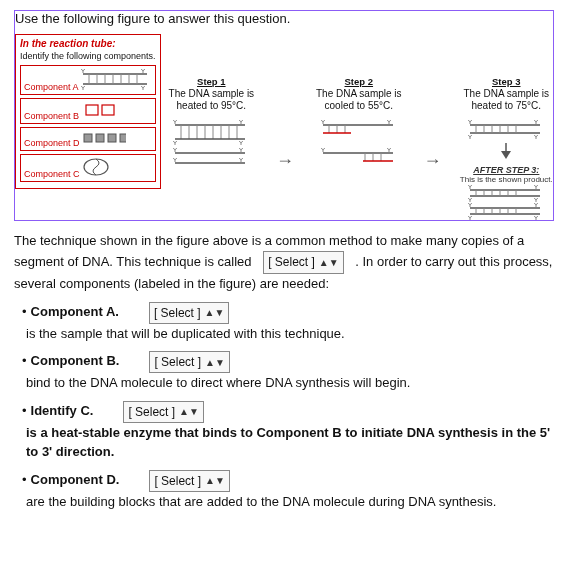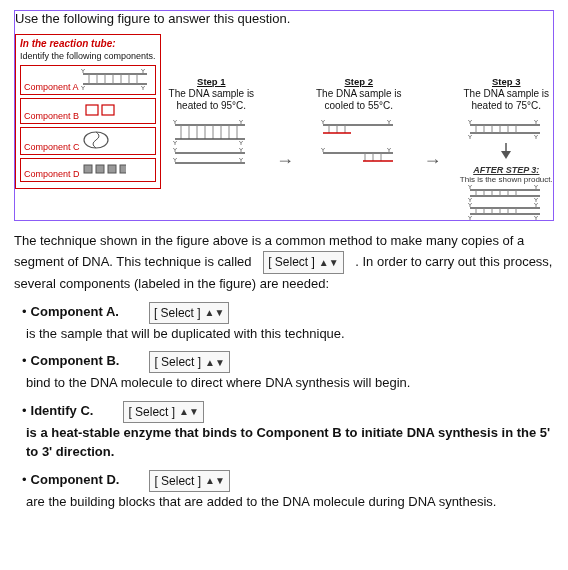--- a/index.html
+++ b/index.html
@@ -175,34 +175,34 @@
 
       <div class="component-box">
         <span class="component-label">Component B</span>
         <svg width="40" height="18">
           <rect x="4" y="4" width="12" height="10" fill="none" stroke="#c00" stroke-width="1.2"></rect>
           <rect x="20" y="4" width="12" height="10" fill="none" stroke="#c00" stroke-width="1.2"></rect>
         </svg>
       </div>
 
       <div class="component-box">
-        <span class="component-label">Component C</span>
-        <svg width="28" height="20">
-          <ellipse cx="14" cy="10" rx="12" ry="8" fill="none" stroke="#555" stroke-width="1.2"></ellipse>
-          <path d="M14 2 Q20 6 14 10 Q8 14 14 18" fill="none" stroke="#555" stroke-width="1"></path>
-        </svg>
-      </div>
-
-      <div class="component-box">
         <span class="component-label">Component D</span>
         <svg width="44" height="16">
           <rect x="2" y="4" width="8" height="8" fill="#999" stroke="#555" stroke-width="1"></rect>
           <rect x="14" y="4" width="8" height="8" fill="#999" stroke="#555" stroke-width="1"></rect>
           <rect x="26" y="4" width="8" height="8" fill="#999" stroke="#555" stroke-width="1"></rect>
           <rect x="38" y="4" width="8" height="8" fill="#999" stroke="#555" stroke-width="1"></rect>
+        </svg>
+      </div>
+
+      <div class="component-box">
+        <span class="component-label">Component C</span>
+        <svg width="28" height="20">
+          <ellipse cx="14" cy="10" rx="12" ry="8" fill="none" stroke="#555" stroke-width="1.2"></ellipse>
+          <path d="M14 2 Q20 6 14 10 Q8 14 14 18" fill="none" stroke="#555" stroke-width="1"></path>
         </svg>
       </div>
     </div>
 
     <div class="steps-row">
 
       <div class="step-col">
         <div class="step-label">Step 1</div>
         <div class="step-desc">The DNA sample is heated to 95°C.</div>
         <svg width="76" height="50">

